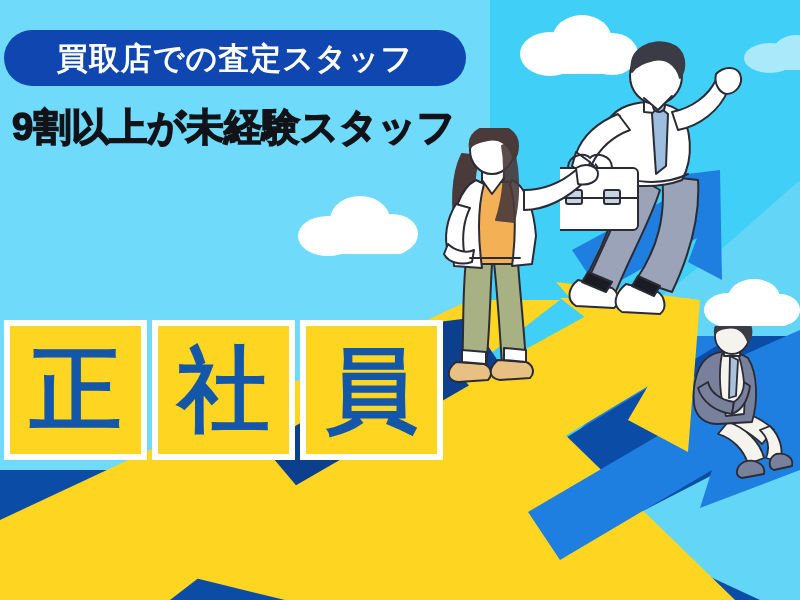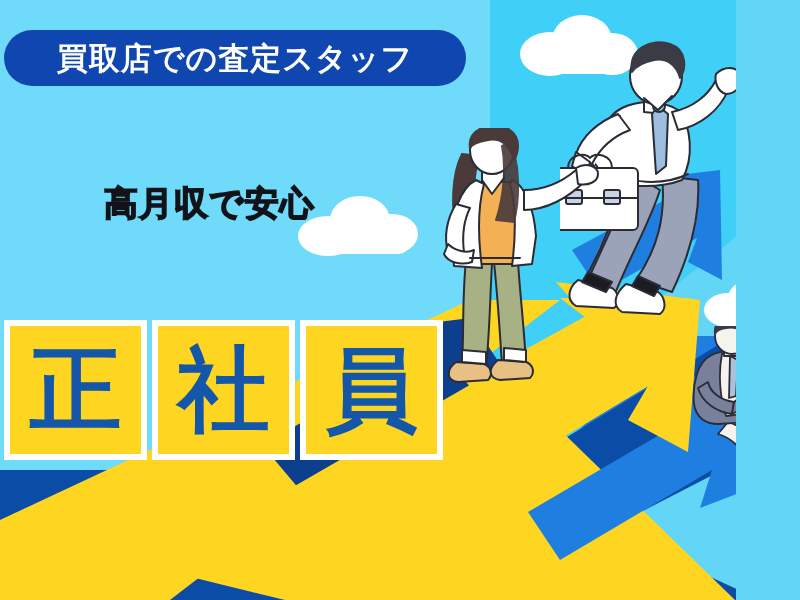--- a/index.html
+++ b/index.html
@@ -1,21 +1,21 @@
 <!DOCTYPE html>
 <html><head>
 <meta charset="utf-8">
 <style>
   html,body{margin:0;padding:0;}
   body{
     width:800px;height:600px;overflow:hidden;
     font-family:"Liberation Sans","DejaVu Sans",sans-serif;
     background:#63d6f7;
   }
-  #stage{position:relative;width:736px;height:600px;overflow:hidden;background:#8b5cf6;}
+  #stage{position:relative;width:800px;height:600px;overflow:hidden;background:#8b5cf6;}
 
   
   .layer{position:absolute;inset:0;}
 
   
   #title-pill{
     position:absolute;left:4px;top:30px;width:462px;height:56px;
     background:#1046b0;border-radius:28px;
     display:flex;align-items:center;justify-content:center;
     z-index:40;
@@ -241,21 +241,21 @@
       <path d="M 36,14 L 36,30 L 52,30 L 52,12 Z" fill="#f4f3ee"></path>
       <ellipse cx="44" cy="10" rx="17" ry="18" fill="#f4f3ee"></ellipse>
       <path d="M 27,8 C 24,-8 46,-14 58,-6 C 66,0 64,12 60,16 C 56,4 48,0 38,2 C 31,3 28,5 27,8 Z" fill="#3b3b46" stroke="#3b3b46"></path>
     </g>
   </svg>
 
   <div id="title-pill">
     <span class="t">買取店での査定スタッフ</span>
   </div>
 
-  <div class="hl" id="hl2">高月収で安心</div>
+  <div class="hl" id="hl1">9割以上が未経験スタッフ</div>
 
   <div id="kanji-row">
     <div class="kbox">
       <div class="inner">
         <span class="ch">正</span>
       </div>
     </div>
     <div class="kbox">
       <div class="inner">
         <span class="ch">社</span>

